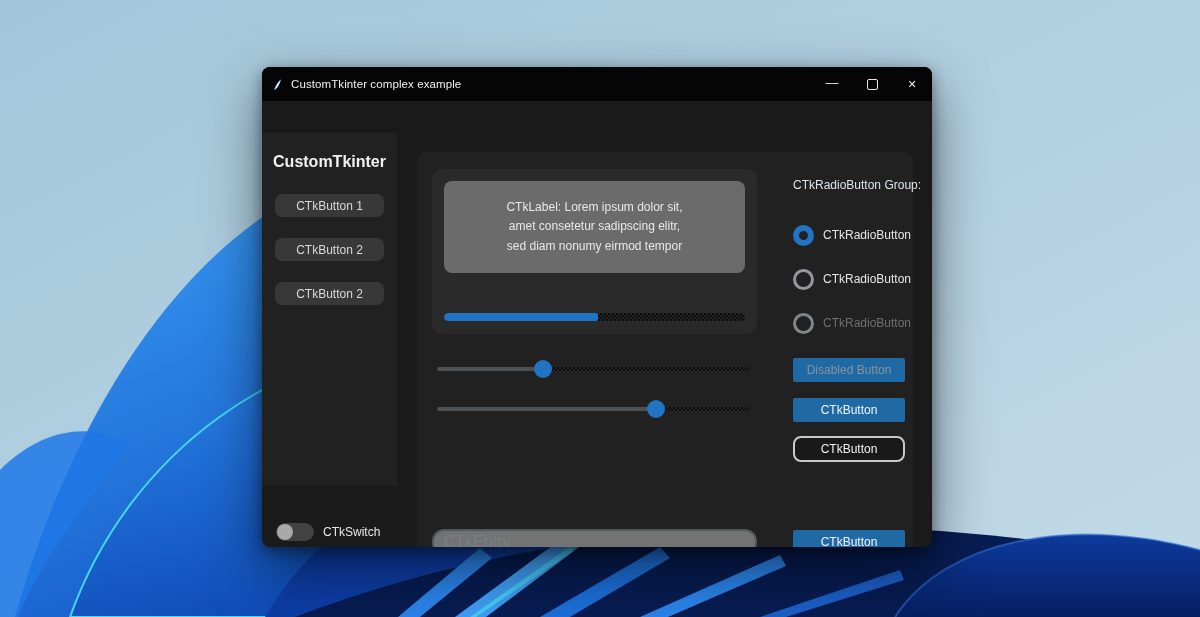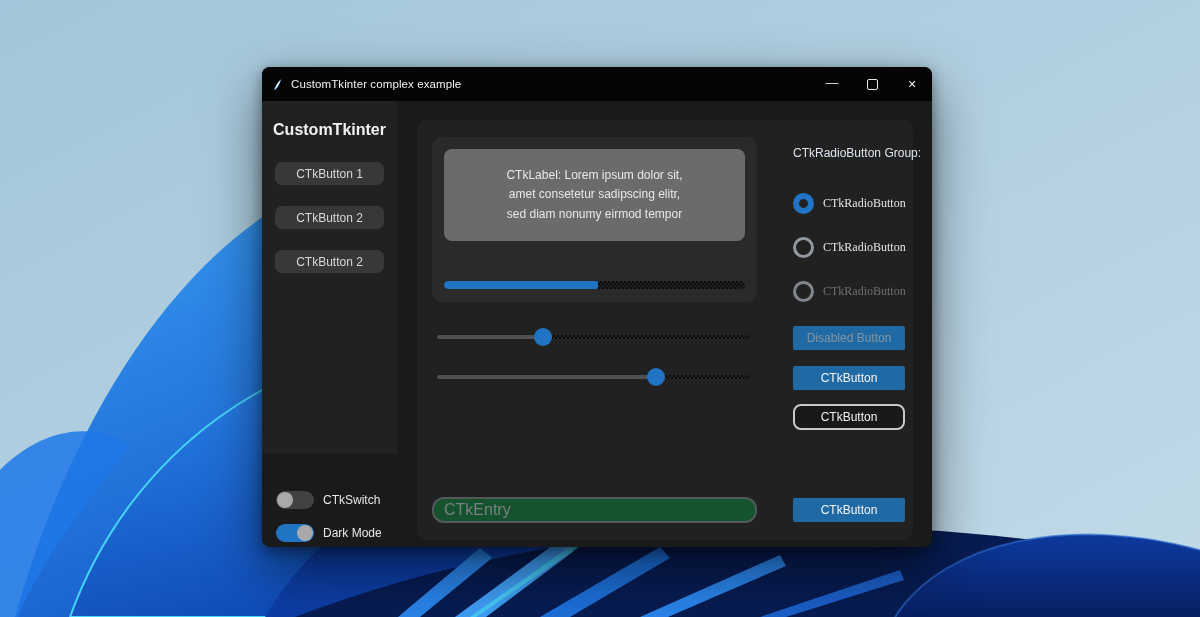--- a/index.html
+++ b/index.html
@@ -15,21 +15,21 @@
             padding-left:9px;box-sizing:border-box;}
   .app-icon{width:13px;height:13px;margin-right:7px;flex:0 0 auto;}
   .win-title{color:#f2f2f2;font-size:11.5px;letter-spacing:.1px;}
   .win-controls{margin-left:auto;display:flex;height:100%;}
   .ctl{width:40px;height:100%;display:flex;align-items:center;justify-content:center;
        color:#e8e8e8;font-size:12px;cursor:default;}
   .ctl .min-glyph{position:relative;top:-2px;font-size:13px;}
   .max-box{width:9px;height:9px;border:1.2px solid #e8e8e8;border-radius:2px;display:block;}
   .ctl .close-glyph{font-size:11px;}
 
-  .win-body{position:relative;height:353px;display:flex;}
+  .win-body{position:relative;height:353px;display:flex;margin-top:32px;}
 
   
   .sidebar{position:relative;width:135px;height:100%;background:var(--sidebar-bg,#212121);flex:0 0 auto;}
   .sidebar-title{position:absolute;top:20px;left:0;width:100%;text-align:center;
                  color:#f1f1f1;font-size:16px;font-weight:700;}
   .sbtn{position:absolute;left:13px;width:109px;height:23px;border:none;border-radius:7px;
         background:#383838;color:#d9d9d9;font-size:12px;font-family:inherit;cursor:pointer;}
   .sbtn-1{top:61px}.sbtn-2{top:105px}.sbtn-3{top:149px}
   .switch-row{position:absolute;left:14px;height:22px;display:flex;align-items:center;gap:9px;}
   .switch-row-1{top:388px}.switch-row-2{top:421px}
@@ -66,33 +66,33 @@
             display:flex;align-items:center;justify-content:center;}
   .checkbox .check{display:none;color:#fff;font-size:14px;font-weight:700;line-height:1;}
   .checkbox.checked{background:var(--accent,#1f6aa5);border-color:var(--accent,#1f6aa5);}
   .checkbox.checked .check{display:block;}
   .cb-0{left:0}.cb-1{left:191px}
   .cb-label{position:absolute;top:4px;font-size:12px;color:#e4e4e4;white-space:nowrap;}
   .cb-label.disabled{color:#707070;}
   .cbl-0{left:30px}.cbl-1{left:221px}
 
   .entry{position:absolute;left:15px;top:377px;width:325px;height:26px;box-sizing:border-box;
-         background:#14532d;border:2px solid #53585b;border-radius:12px;color:#d6d6d6;
+         background:#737373;border:2px solid #53585b;border-radius:12px;color:#d6d6d6;
          font-size:16px;font-family:inherit;padding:0 10px;outline:none;}
   .entry::placeholder{color:#7b7f83;}
 
   
   .right-col{position:absolute;left:376px;top:0;width:112px;height:100%;}
   .group-label{position:absolute;top:26px;width:100%;text-align:center;color:#dce4ee;font-size:12px;white-space:nowrap;}
   .radio-row{position:absolute;left:0;height:22px;display:flex;align-items:center;gap:9px;cursor:pointer;}
   .rr-0{top:72px}.rr-1{top:116px}.rr-2{top:160px}
   .radio{width:21px;height:21px;border-radius:50%;box-sizing:border-box;border:3px solid #9298a0;flex:0 0 auto;}
   .radio.selected{border:6px solid var(--accent-bright,#2173c4);}
   .radio.disabled{border-color:#80868c;}
-  .radio-label{font-size:12px;color:#e6e6e6;white-space:nowrap;font-family:Liberation Serif, serif;}
+  .radio-label{font-size:12px;color:#e6e6e6;white-space:nowrap;}
   .radio-label.disabled{color:#707070;}
 
   .rbtn{position:absolute;left:0;width:112px;height:24px;border:none;border-radius:2px;
         font-size:12px;font-family:inherit;cursor:pointer;color:#f1f2f3;}
   .rbtn.primary{background:var(--accent,#1f6aa5);color:#f2f4f6;}
   .rbtn.disabled{background:var(--accent,#1f6aa5);color:#87939c;cursor:default;}
   .rbtn.outline{background:#191919;border:2px solid #c9c9c9;border-radius:8px;height:26px;color:#eff0f1;}
   .rb-0{top:206px}.rb-1{top:246px}.rb-2{top:284px}.rb-3{top:378px}
 </style>
 </head>

